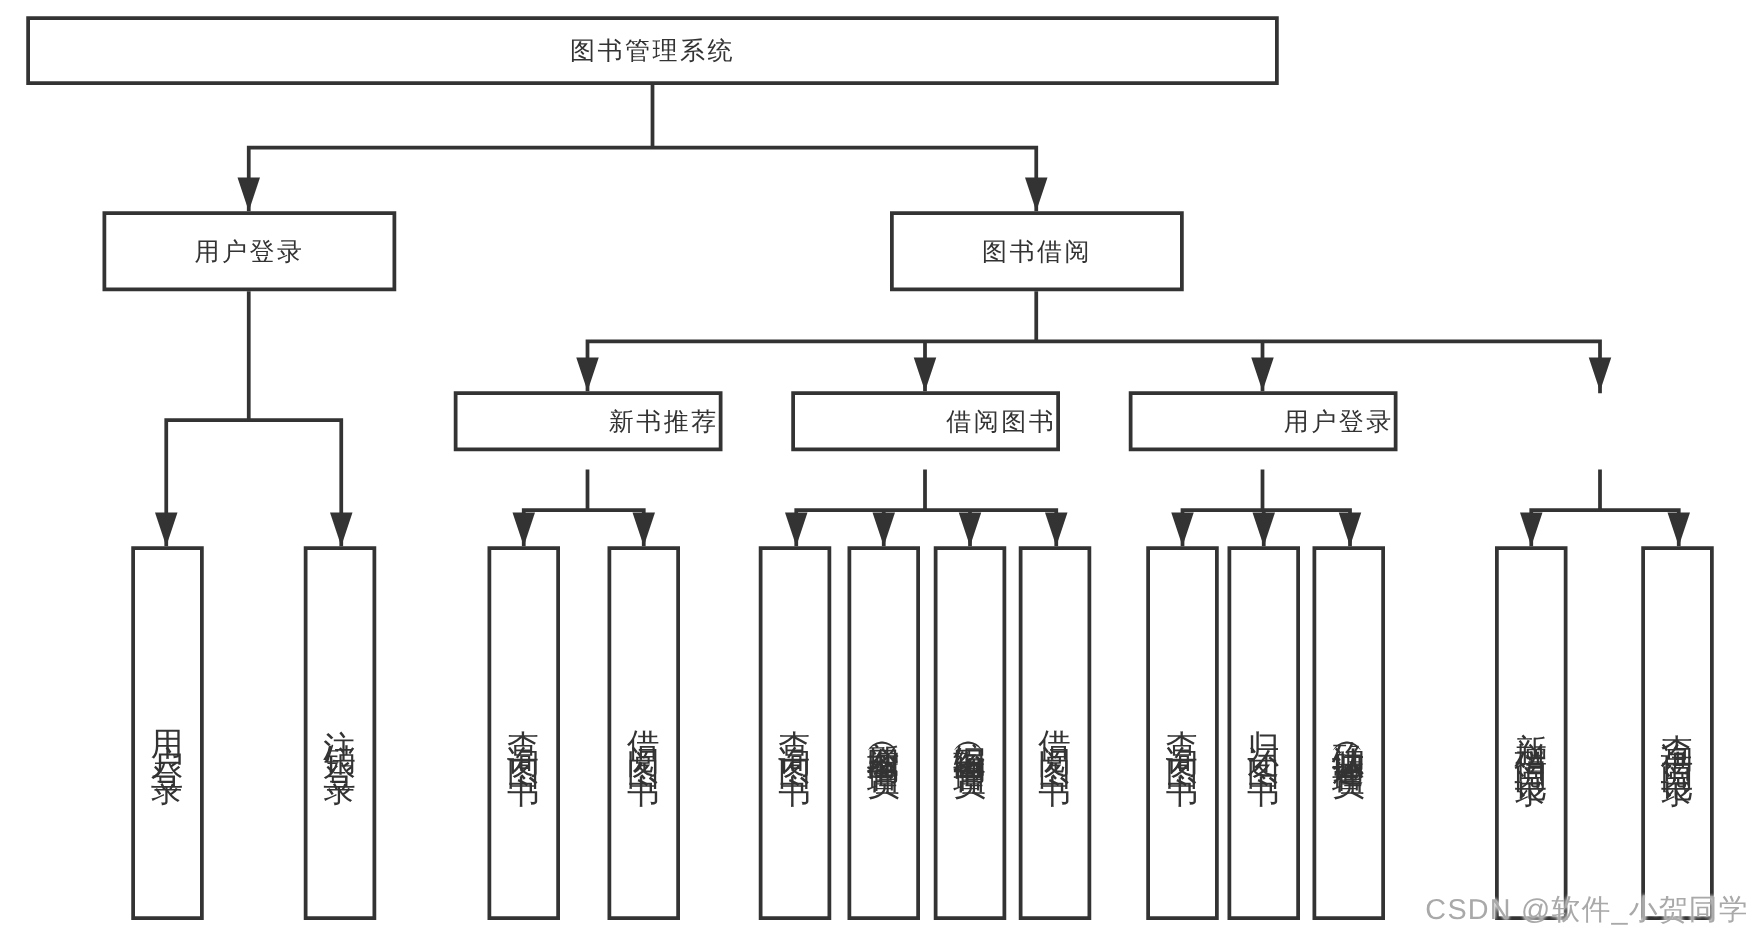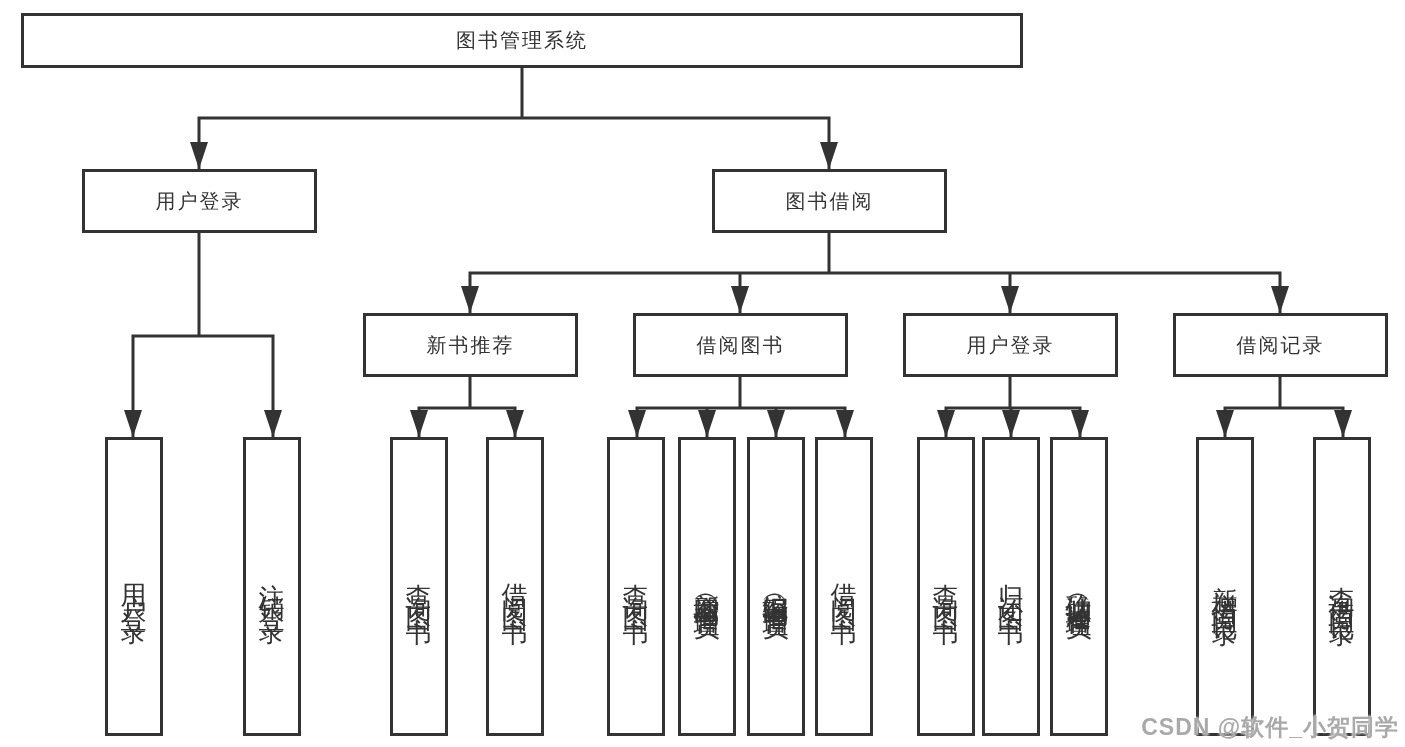--- a/index.html
+++ b/index.html
@@ -25,41 +25,40 @@
     border:3px solid var(--line);
     background:#fff;
     display:flex;
     align-items:center;
     justify-content:center;
     color:var(--text);
   }
   .h-node{font-size:20px;letter-spacing:2px;}
   .lvl1{left:21px;top:13px;width:1002px;height:55px;}
   .lvl2{top:169px;width:235px;height:64px;}
-  .lvl3{top:313px;width:215px;height:64px;}
+  .lvl3{top:313px;width:215px;height:48px;justify-content:flex-end;}
   .leaf{top:437px;width:58px;height:299px;}
   .v-label{
     writing-mode:vertical-rl;
     text-orientation:mixed;
     font-size:26px;
     line-height:1;
     white-space:nowrap;
   }
   .ls-wide{letter-spacing:12px;}
   .ls-mid{letter-spacing:7px;}
   .ls-tight{letter-spacing:3px;}
   .watermark{
     position:absolute;
     top:712px;
     right:6px;
     font-size:23px;
     color:var(--wm);
     letter-spacing:1px;
     text-shadow:0 0 3px #fff,0 0 3px #fff;
-    font-weight:bold;
   }
 </style>
 </head>
 <body>
 
 <div class="canvas">
 
   <svg class="connectors" viewBox="0 0 1405 747" aria-hidden="true">
 
     <g>
@@ -123,23 +122,20 @@
 
   <div class="node h-node lvl3" style="left:363px;">
     <span class="label">新书推荐</span>
   </div>
   <div class="node h-node lvl3" style="left:633px;">
     <span class="label">借阅图书</span>
   </div>
   <div class="node h-node lvl3" style="left:903px;">
     <span class="label">用户登录</span>
   </div>
-  <div class="node h-node lvl3" style="left:1173px;">
-    <span class="label">借阅记录</span>
-  </div>
 
   <div class="node leaf" style="left:105px;">
     <span class="label v-label ls-wide">用户登录</span>
   </div>
   <div class="node leaf" style="left:243px;">
     <span class="label v-label ls-wide">注销登录</span>
   </div>
   <div class="node leaf" style="left:390px;">
     <span class="label v-label ls-wide">查询图书</span>
   </div>

